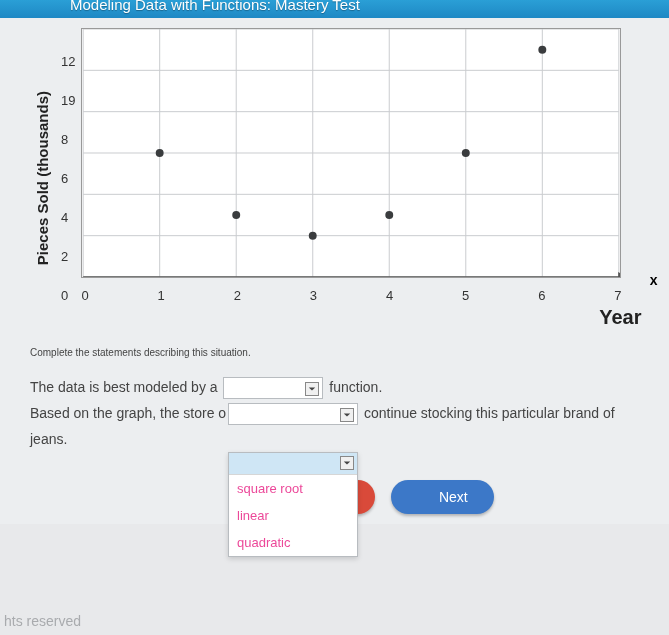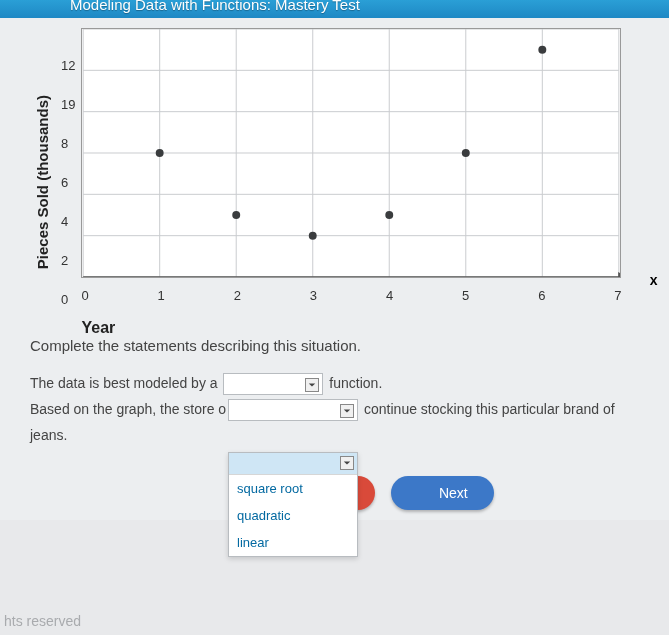--- a/index.html
+++ b/index.html
@@ -52,30 +52,31 @@
   svg.plot { background: #fff; border: 1px solid #999; }
   .xticks {
     display: flex;
     justify-content: space-between;
     width: 540px;
     font-size: 13px;
     color: #333;
     padding: 6px 0 0 0;
   }
   .xlabel {
-    text-align: left;
-    font-size: 16px;
+    text-align: right;
+    font-size: 20px;
     font-weight: bold;
     color: #222;
     width: 560px;
-    margin-top: 16px;
+    margin-top: 3px;
     position: relative;
   }
   .instructions {
-    font-size: 15px;
+    margin-top: 18px;
+    font-size: 10px;
     color: #444;
   }
   .statement {
     margin-top: 16px;
     font-size: 14px;
     color: #444;
     line-height: 26px;
   }
   .dd {
     display: inline-block;
@@ -117,21 +118,21 @@
     background: #cfe6f5;
   }
   .dd-open .sel-row .caret {
     position: absolute; right:3px; top:3px; width:14px; height:14px;
     border:1px solid #888; background:#f0f0f0;
     display:flex;align-items:center;justify-content:center;
   }
   .dd-open .opt {
     padding: 6px 8px;
     font-size: 13px;
-    color: #0369a1;
+    color: #ec4899;
     cursor: pointer;
   }
   .buttons {
     display: flex;
     gap: 16px;
     justify-content: center;
     margin-top: 28px;
     margin-left: 111px;
   }
   .btn {
@@ -247,17 +248,17 @@
 
 <div class="dd-open">
   <div class="sel-row">
     <span class="caret">
         <svg viewBox="0 0 10 10" width="8" height="8">
           <path d="M1 3 L5 7 L9 3 Z" fill="#444"></path>
         </svg>
       </span>
   </div>
   <div class="opt">square root</div>
+  <div class="opt">linear</div>
   <div class="opt">quadratic</div>
-  <div class="opt">linear</div>
 </div>
 
 <div class="footer">hts reserved</div>
 
 </body></html>

